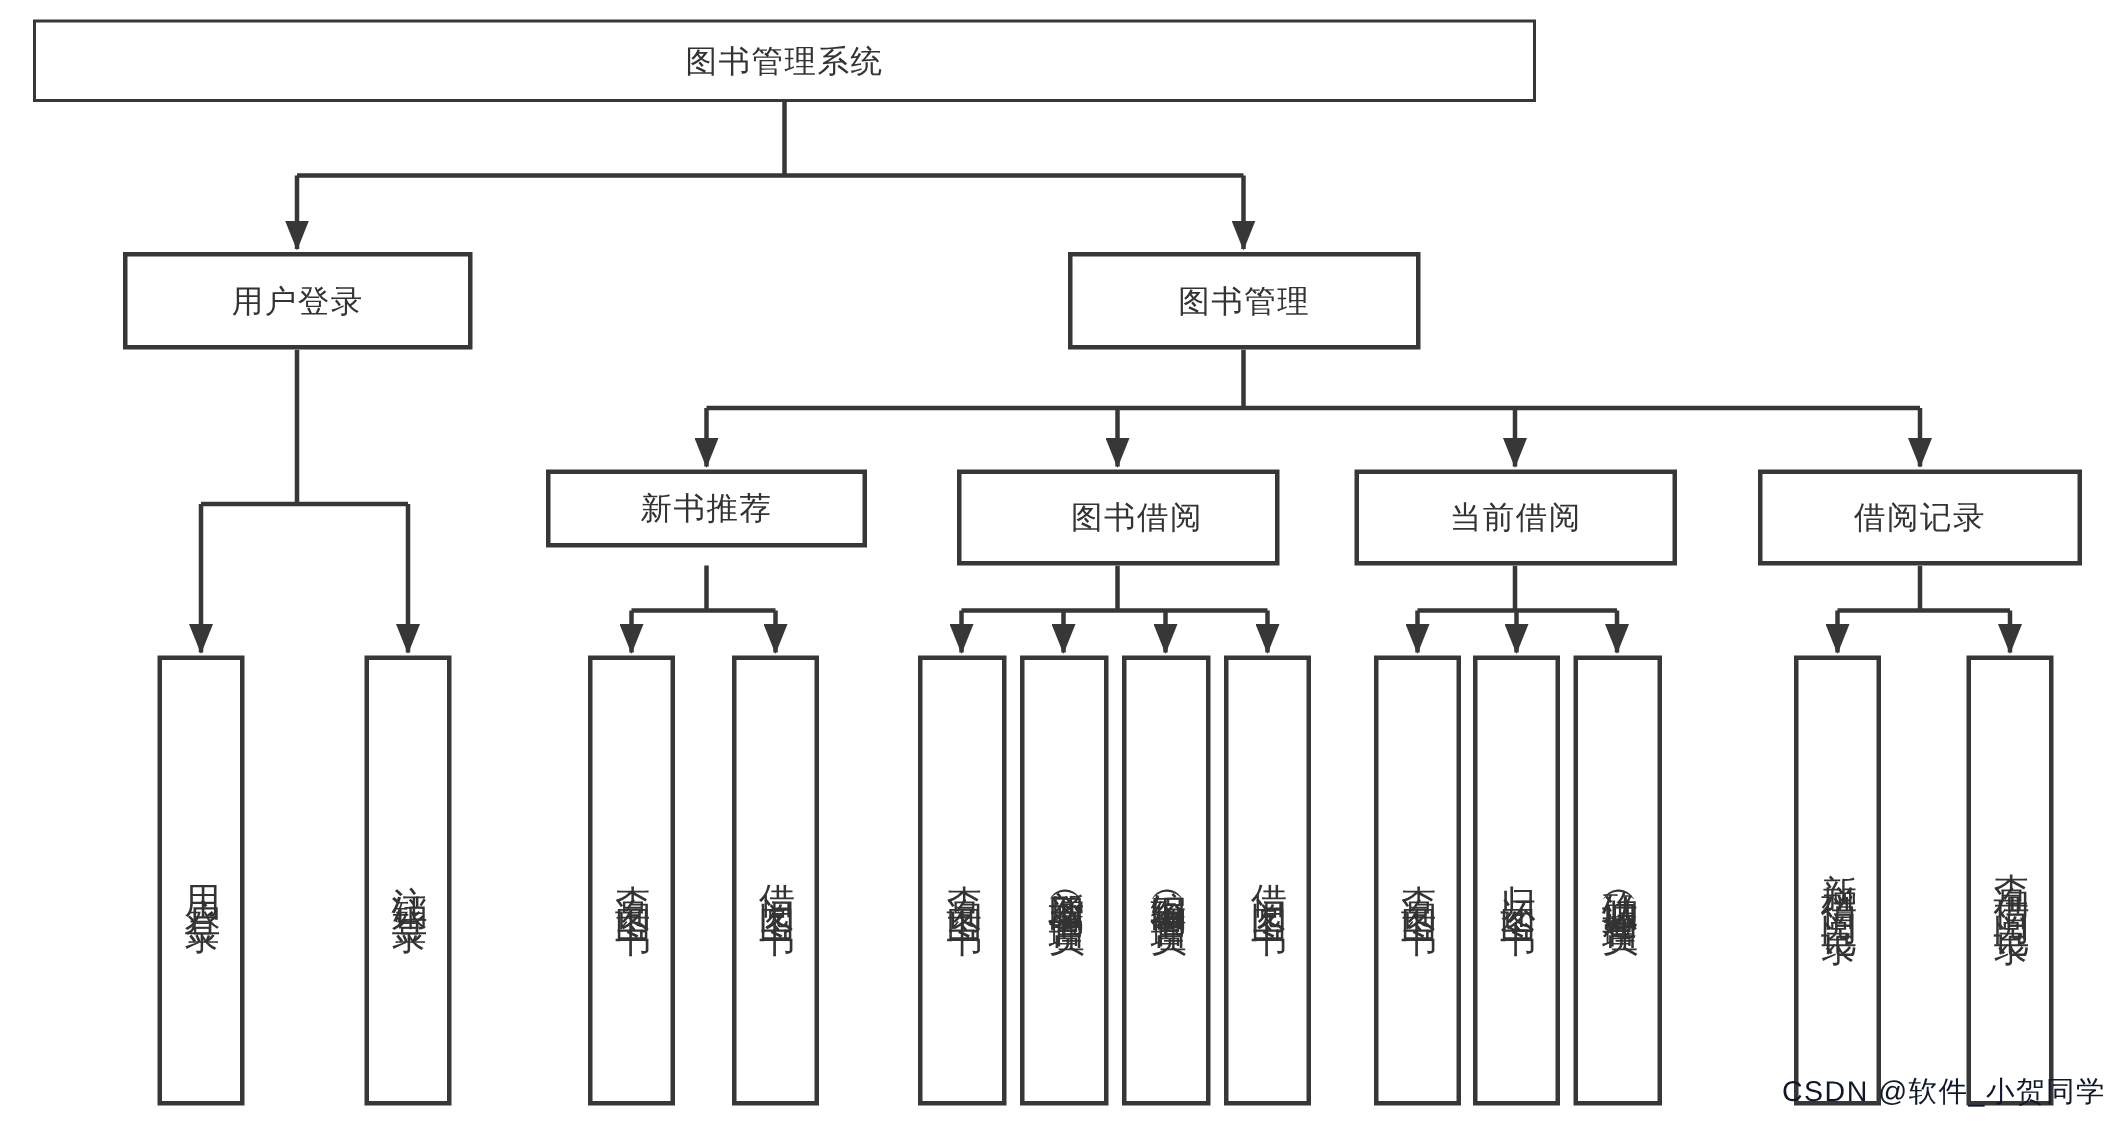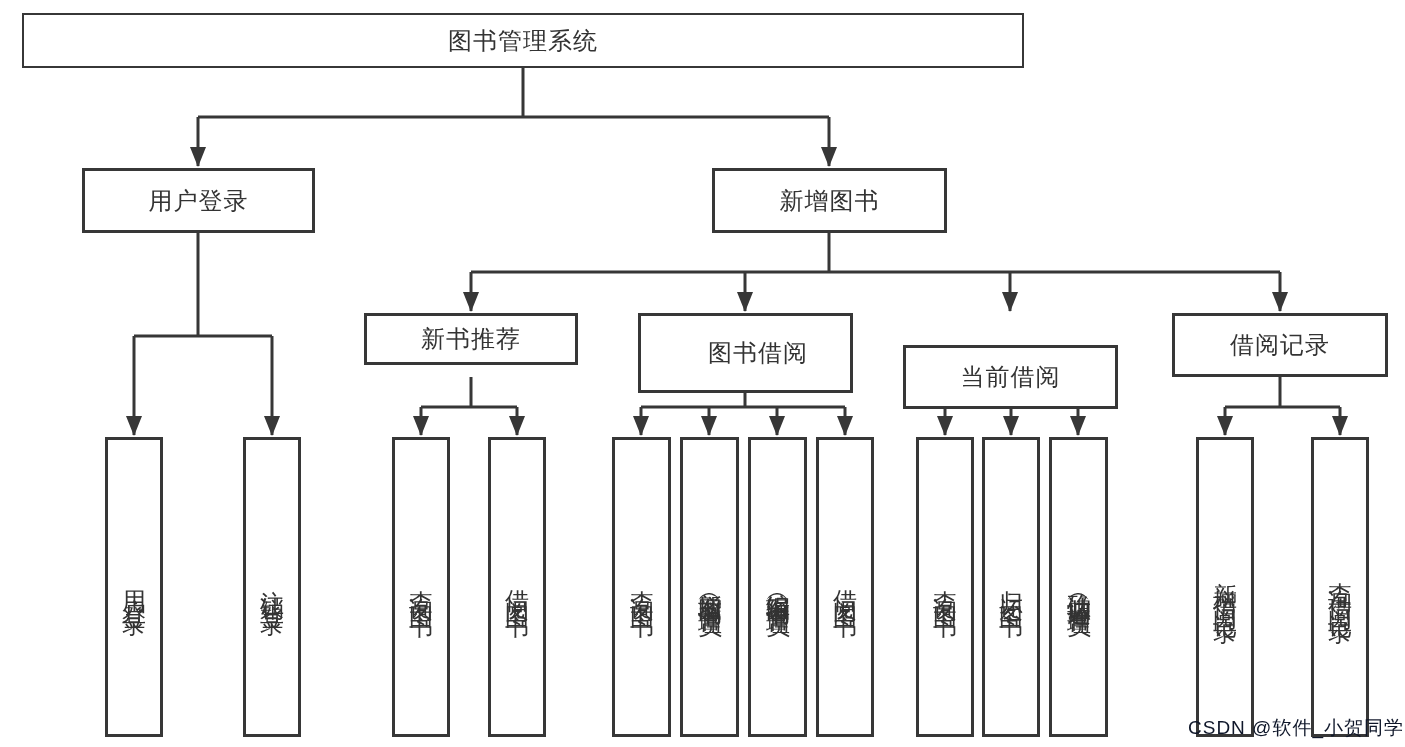--- a/index.html
+++ b/index.html
@@ -6,21 +6,21 @@
   .canvas{
     position:relative;width:1405px;height:747px;background:#ffffff;overflow:hidden;
     font-family:"Liberation Sans",sans-serif;color:#333333;
   }
   .connectors{position:absolute;left:0;top:0;width:1405px;height:747px;}
   .box{
     position:absolute;box-sizing:border-box;background:#ffffff;
     border:3px solid #373737;display:flex;align-items:center;justify-content:center;
     color:#333333;
   }
-  .hbox{font-size:24px;letter-spacing:1px;text-align:center;}
+  .hbox{font-size:21px;letter-spacing:1px;text-align:center;}
   .root{border-width:2px;}
   .leaf{
     writing-mode:vertical-rl;text-orientation:mixed;
     font-size:24px;letter-spacing:8px;line-height:52px;
     display:block;text-align:center;
   }
   .leaf.long{letter-spacing:3px;}
   .watermark{
     position:absolute;left:1188px;top:715px;font-size:19px;letter-spacing:1px;
     color:#0f172a;z-index:5;white-space:nowrap;
@@ -66,25 +66,25 @@
     <line class="line" marker-end="url(#arrow)" x1="945" y1="407" x2="945" y2="435"></line>
     <line class="line" marker-end="url(#arrow)" x1="1011" y1="407" x2="1011" y2="435"></line>
     <line class="line" marker-end="url(#arrow)" x1="1078" y1="407" x2="1078" y2="435"></line>
     <line class="line" marker-end="url(#arrow)" x1="1225" y1="407" x2="1225" y2="435"></line>
     <line class="line" marker-end="url(#arrow)" x1="1340" y1="407" x2="1340" y2="435"></line>
   </svg>
 
   <div class="box hbox root" style="left:22px;top:13px;width:1002px;height:55px;">图书管理系统</div>
 
   <div class="box hbox" style="left:82px;top:168px;width:233px;height:65px;">用户登录</div>
-  <div class="box hbox" style="left:712px;top:168px;width:235px;height:65px;">新增图书</div>
+  <div class="box hbox" style="left:712px;top:168px;width:235px;height:65px;">图书管理</div>
 
   <div class="box hbox" style="left:364px;top:313px;width:214px;height:52px;">新书推荐</div>
-  <div class="box hbox" style="left:638px;top:313px;width:215px;height:80px;padding-left:25px;">图书借阅</div>
-  <div class="box hbox" style="left:903px;top:313px;width:215px;height:64px;margin-top:32px;">当前借阅</div>
+  <div class="box hbox" style="left:638px;top:313px;width:215px;height:64px;padding-left:25px;">图书借阅</div>
+  <div class="box hbox" style="left:903px;top:313px;width:215px;height:64px;">当前借阅</div>
   <div class="box hbox" style="left:1172px;top:313px;width:216px;height:64px;">借阅记录</div>
 
   <div class="box leaf" style="left:105px;top:437px;width:58px;height:300px;">用户登录</div>
   <div class="box leaf" style="left:243px;top:437px;width:58px;height:300px;">注销登录</div>
 
   <div class="box leaf" style="left:392px;top:437px;width:58px;height:300px;">查询图书</div>
   <div class="box leaf" style="left:488px;top:437px;width:58px;height:300px;">借阅图书</div>
 
   <div class="box leaf" style="left:612px;top:437px;width:59px;height:300px;">查询图书</div>
   <div class="box leaf long" style="left:680px;top:437px;width:59px;height:300px;">新增图书（管理员）</div>

